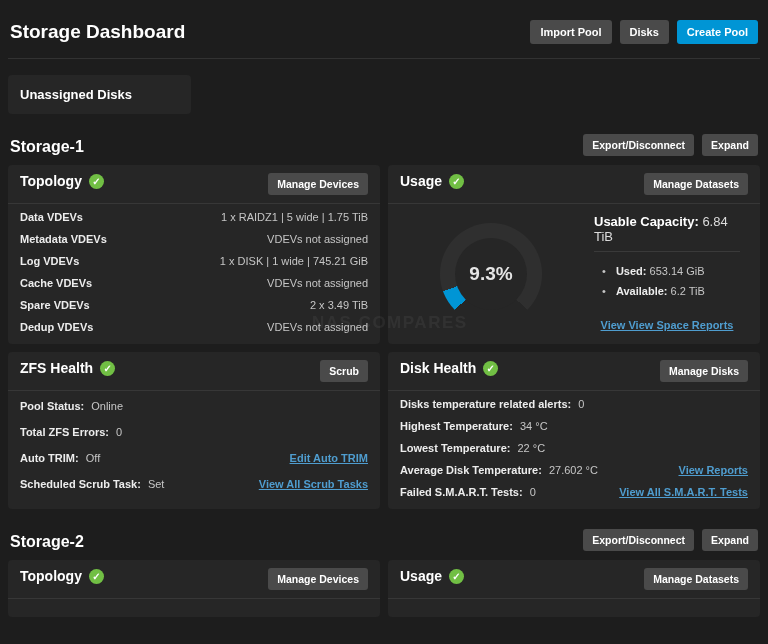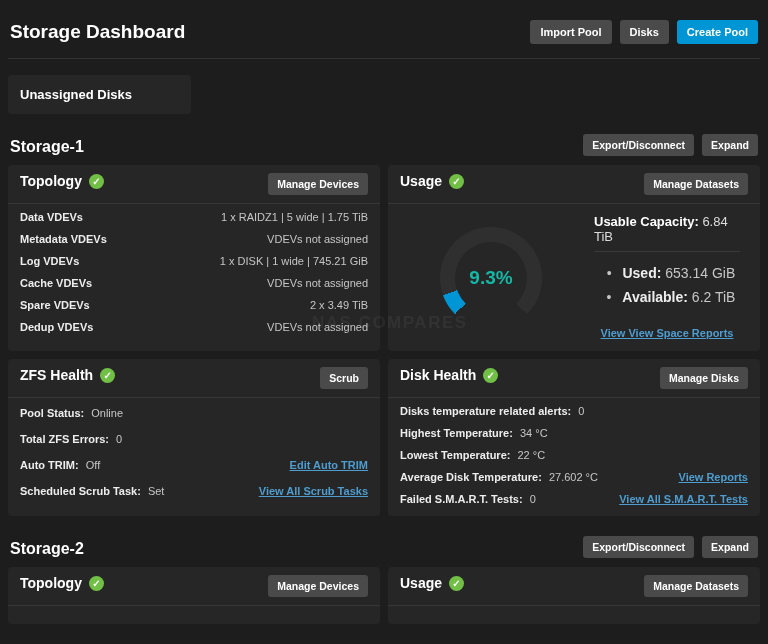--- a/index.html
+++ b/index.html
@@ -94,30 +94,30 @@
   .usage-body { display:flex; align-items:center; padding:10px 12px 10px 12px; }
   .gauge-wrap { flex:0 0 auto; margin-left:40px; }
   .gauge {
     position:relative; width:102px; height:102px; border-radius:50%;
   }
   .gauge-hole {
     position:absolute; left:15px; top:15px; right:15px; bottom:15px;
     background:#262626; border-radius:50%;
     display:flex; align-items:center; justify-content:center;
   }
-  .gauge-pct { font-size:19px; font-weight:bold; color:#14b8a6; }
+  .gauge-pct { font-size:19px; font-weight:bold; color:#e5e5e5; }
 
   .usage-info { flex:1 1 auto; margin-left:52px; margin-right:8px; }
   .capacity-line {
     font-size:13px; color:#dcdcdc;
     padding-bottom:7px; border-bottom:1px solid #3a3a3a;
   }
   .capacity-line b { color:#fff; font-weight:bold; }
   .bullets { list-style:none; margin-top:9px; }
-  .bullets li { font-size:14px; color:#c6c6c6; padding:4px 0 4px 8px;text-align:center; }
+  .bullets li { font-size:11px; color:#c6c6c6; padding:4px 0 4px 8px; }
   .bullets li::before { content:"•"; margin-right:7px; color:#c6c6c6; }
   .bullets li b { color:#ededed; font-weight:bold; }
   .usage-link-row { margin-top:14px; text-align:center; }
 
   
   .watermark {
     position:absolute; left:312px; top:313px;
     font-size:17px; font-weight:bold; letter-spacing:1.5px;
     color:rgba(255,255,255,0.055);
     pointer-events:none; z-index:5; white-space:nowrap;

